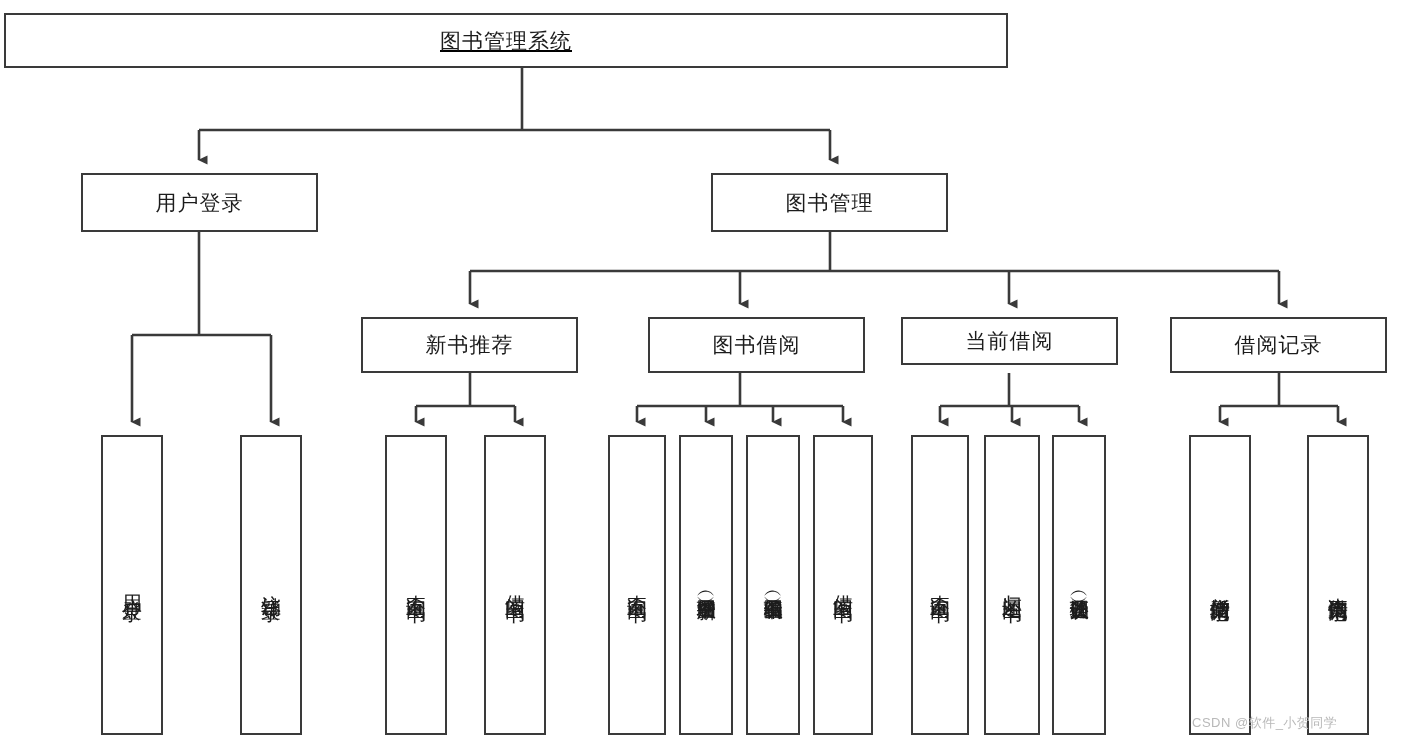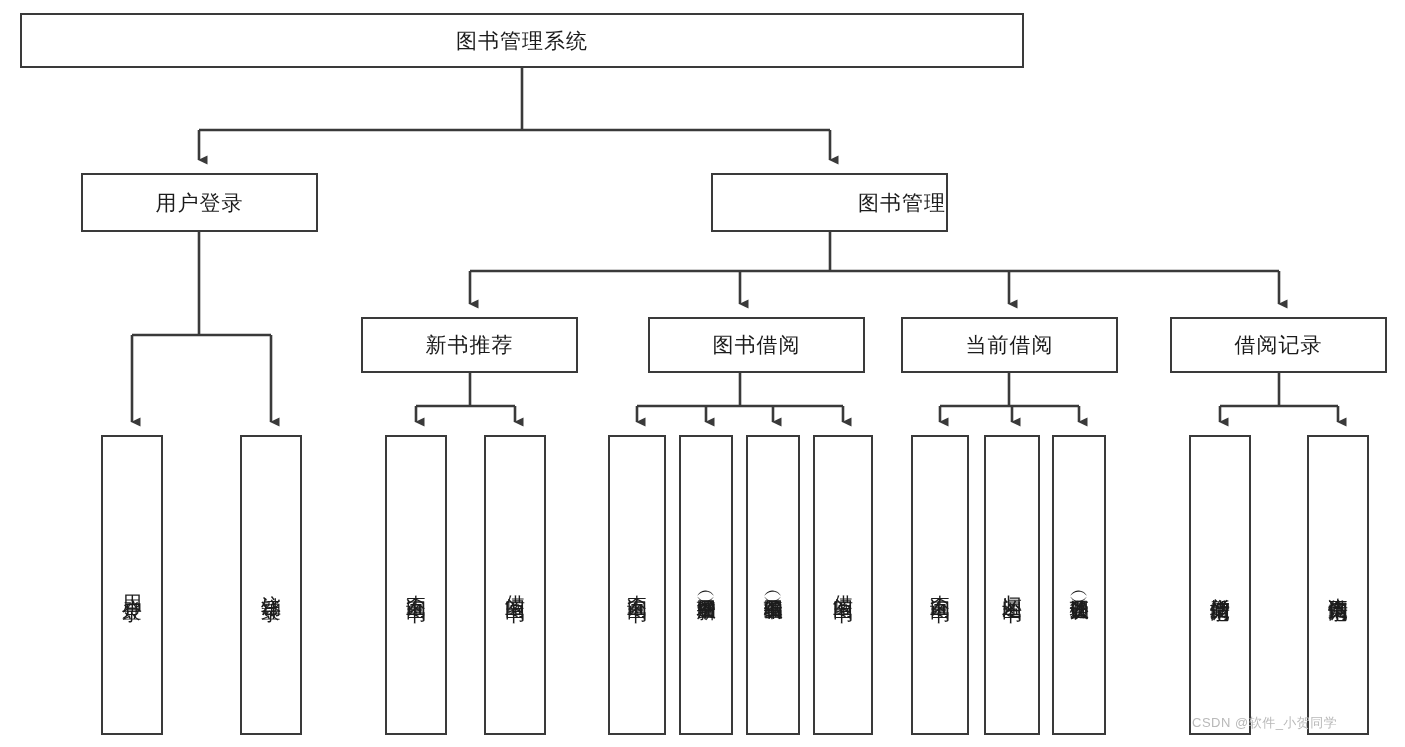--- a/index.html
+++ b/index.html
@@ -132,38 +132,38 @@
     </g>
 
     <g stroke="#3a3a3a" stroke-width="2.6" fill="none">
       <path d="M 1279 373 L 1279 406"></path>
       <path d="M 1220 406 L 1338 406"></path>
       <path d="M 1220 406 L 1220 422" marker-end="url(#arrowhead)"></path>
       <path d="M 1338 406 L 1338 422" marker-end="url(#arrowhead)"></path>
     </g>
   </svg>
 
-  <div class="node-box level-root" style="left:20px; top:13px; width:1004px; height:55px;">
+  <div class="node-box level-root" style="left:4px; top:13px; width:1004px; height:55px;text-decoration:underline;">
     <span class="node-label-h">图书管理系统</span>
   </div>
 
   <div class="node-box" style="left:81px; top:173px; width:237px; height:59px;">
     <span class="node-label-h">用户登录</span>
   </div>
-  <div class="node-box" style="left:711px; top:173px; width:237px; height:59px;justify-content:flex-end;">
+  <div class="node-box" style="left:711px; top:173px; width:237px; height:59px;">
     <span class="node-label-h">图书管理</span>
   </div>
 
   <div class="node-box" style="left:361px; top:317px; width:217px; height:56px;">
     <span class="node-label-h">新书推荐</span>
   </div>
   <div class="node-box" style="left:648px; top:317px; width:217px; height:56px;">
     <span class="node-label-h">图书借阅</span>
   </div>
-  <div class="node-box" style="left:901px; top:317px; width:217px; height:56px;">
+  <div class="node-box" style="left:901px; top:317px; width:217px; height:48px;">
     <span class="node-label-h">当前借阅</span>
   </div>
   <div class="node-box" style="left:1170px; top:317px; width:217px; height:56px;">
     <span class="node-label-h">借阅记录</span>
   </div>
 
   <div class="node-box" style="left:101px; top:435px; width:62px; height:300px;">
     <span class="node-label-v">用户登录</span>
   </div>
   <div class="node-box" style="left:240px; top:435px; width:62px; height:300px;">

